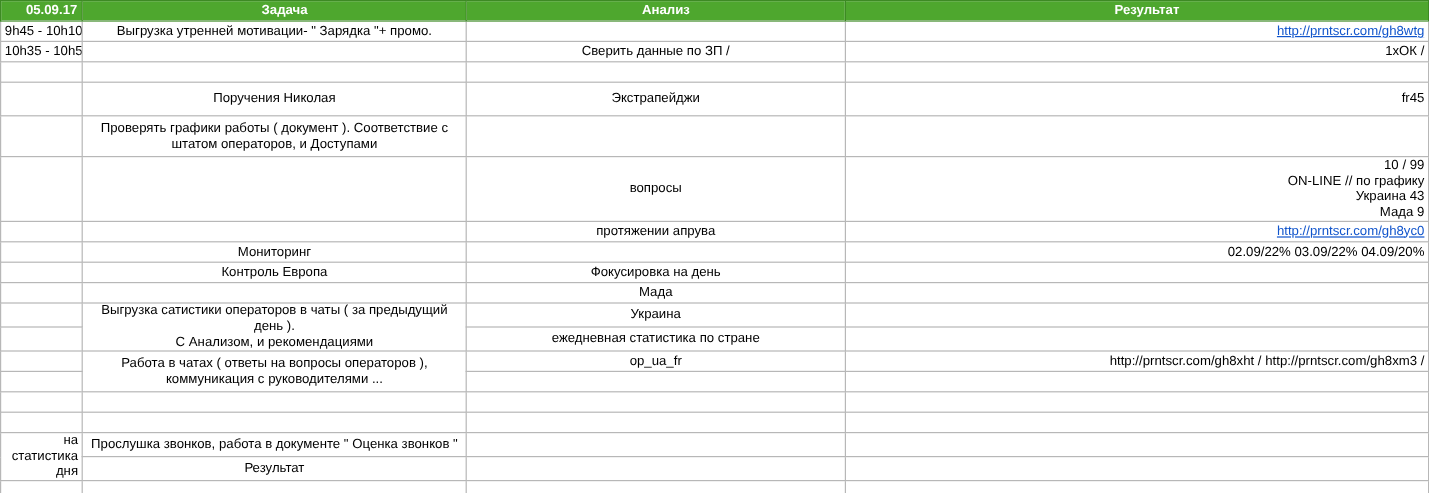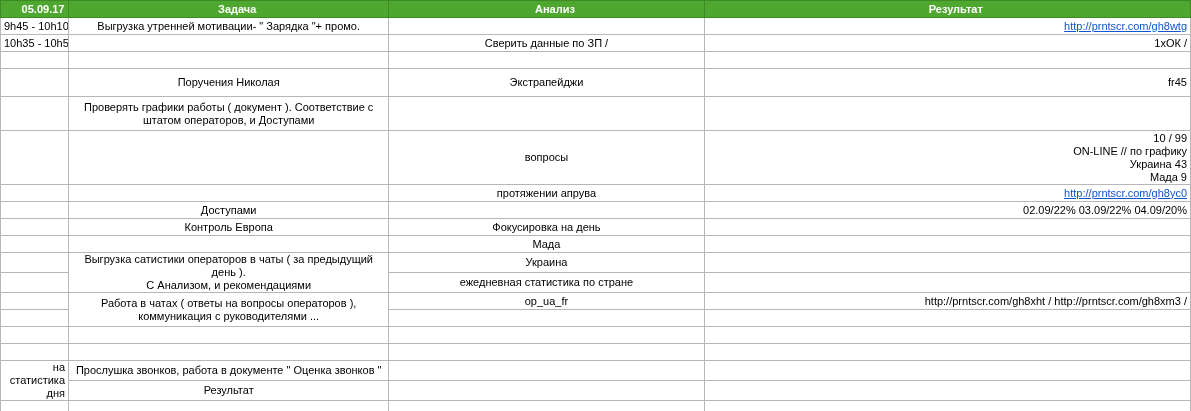--- a/index.html
+++ b/index.html
@@ -124,21 +124,21 @@
           </td>
         </tr>
         <tr style="height: 17px;">
           <td class="lft"></td>
           <td class="ctr"></td>
           <td class="ctr">протяжении апрува</td>
           <td class="lft"><a href="#">http://prntscr.com/gh8yc0</a></td>
         </tr>
         <tr style="height: 17px;">
           <td class="lft"></td>
-          <td class="ctr bold">Доступами</td>
+          <td class="ctr bold">Мониторинг</td>
           <td class="ctr"></td>
           <td class="lft">02.09/22%          03.09/22%        04.09/20%</td>
         </tr>
         <tr style="height: 17px;">
           <td class="lft"></td>
           <td class="ctr bold">Контроль Европа</td>
           <td class="ctr">Фокусировка на день</td>
           <td class="lft"></td>
         </tr>
         <tr style="height: 17px;">

